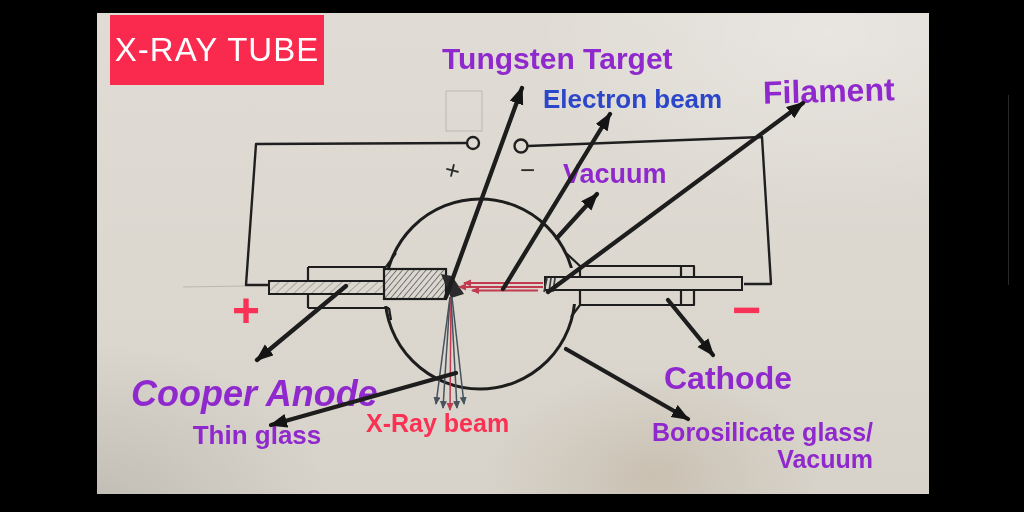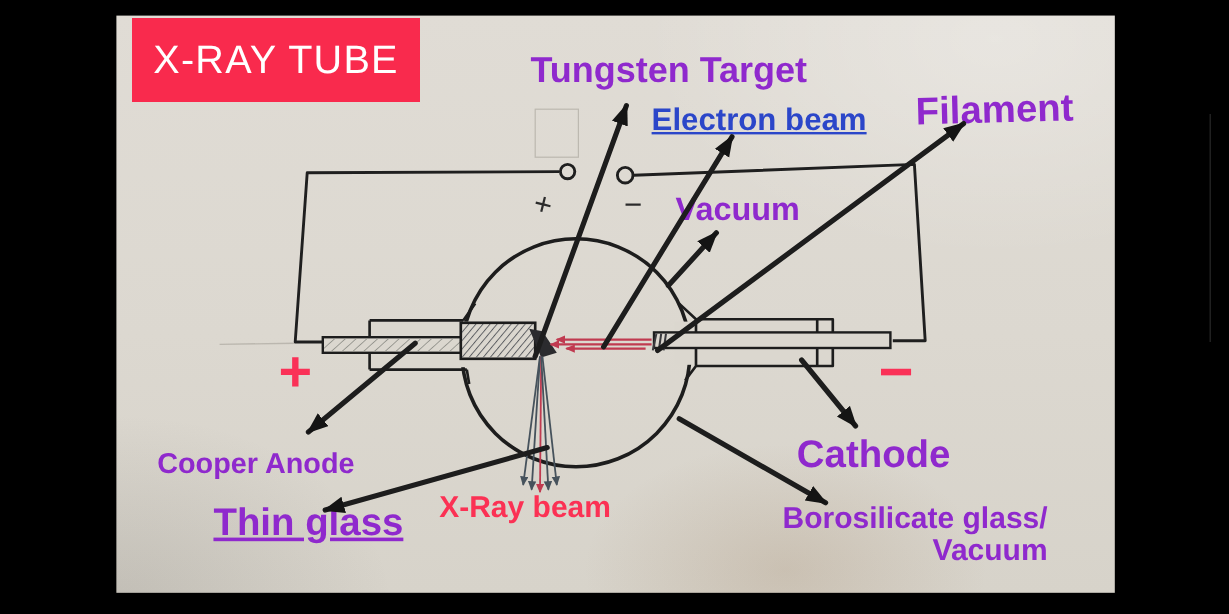--- a/index.html
+++ b/index.html
@@ -11,34 +11,34 @@
     position:absolute;left:97px;top:13px;width:832px;height:481px;
     background:
       radial-gradient(ellipse 240px 150px at 67% 96%, rgba(148,116,82,0.20), rgba(148,116,82,0) 70%),
       radial-gradient(ellipse 320px 220px at 0% 102%, rgba(70,68,64,0.15), rgba(70,68,64,0) 72%),
       radial-gradient(ellipse 420px 260px at 88% 4%, rgba(255,255,255,0.28), rgba(255,255,255,0) 70%),
       linear-gradient(180deg,#e0dcd5 0%,#dcd8d0 55%,#d7d3ca 100%);
     overflow:hidden;
   }
   .scratch{position:absolute;left:1008px;top:95px;width:1px;height:190px;background:#3a3a3a;opacity:.7;}
   .badge{
-    position:absolute;left:13px;top:2px;width:240px;height:70px;background:#f92a4d;
+    position:absolute;left:13px;top:2px;width:214px;height:70px;background:#f92a4d;
     display:flex;align-items:center;justify-content:center;z-index:2;
   }
   .badge span{color:#ffffff;font-size:33px;font-weight:400;letter-spacing:1px;}
   .lbl{position:absolute;font-weight:700;white-space:nowrap;z-index:2;}
   .purple{color:#8f29cd;}
   .blue{color:#2b46c9;}
   .redtxt{color:#fb3154;}
   .l-tungsten{left:313px;top:29px;font-size:30px;margin-left:32px;}
-  .l-electron{left:446px;top:71px;font-size:26px;text-decoration:underline;}
+  .l-electron{left:446px;top:71px;font-size:26px;}
   .l-filament{left:666px;top:60px;font-size:32px;transform:rotate(-1.5deg);}
   .l-vacuum{left:466px;top:146px;font-size:27px;}
-  .l-cooper{left:34px;top:360px;font-size:24px;}
-  .l-thinglass{left:60px;top:409px;width:200px;font-size:32px;line-height:26px;text-align:center;white-space:normal;text-decoration:underline;}
+  .l-cooper{left:34px;top:360px;font-size:36px;font-style:italic;}
+  .l-thinglass{left:60px;top:409px;width:200px;font-size:26px;line-height:26px;text-align:center;white-space:normal;}
   .l-xray{left:269px;top:396px;font-size:25px;}
   .l-cathode{left:567px;top:347px;font-size:32px;}
   .l-boro{left:460px;top:406px;width:316px;font-size:25px;line-height:27px;text-align:right;white-space:normal;}
   .sym{position:absolute;font-weight:700;color:#fa3157;z-index:2;line-height:1;}
   .s-plus{left:135px;top:274px;font-size:48px;}
   .s-minus{left:635px;top:272px;font-size:50px;}
   .term{position:absolute;font-weight:400;color:#2b2b2b;z-index:4;line-height:1;}
   .t-plus{left:348px;top:144px;font-size:26px;transform:rotate(14deg);}
   .t-minus{left:423px;top:144px;font-size:26px;}
   svg.diagram{position:absolute;left:0;top:0;z-index:3;pointer-events:none;}

